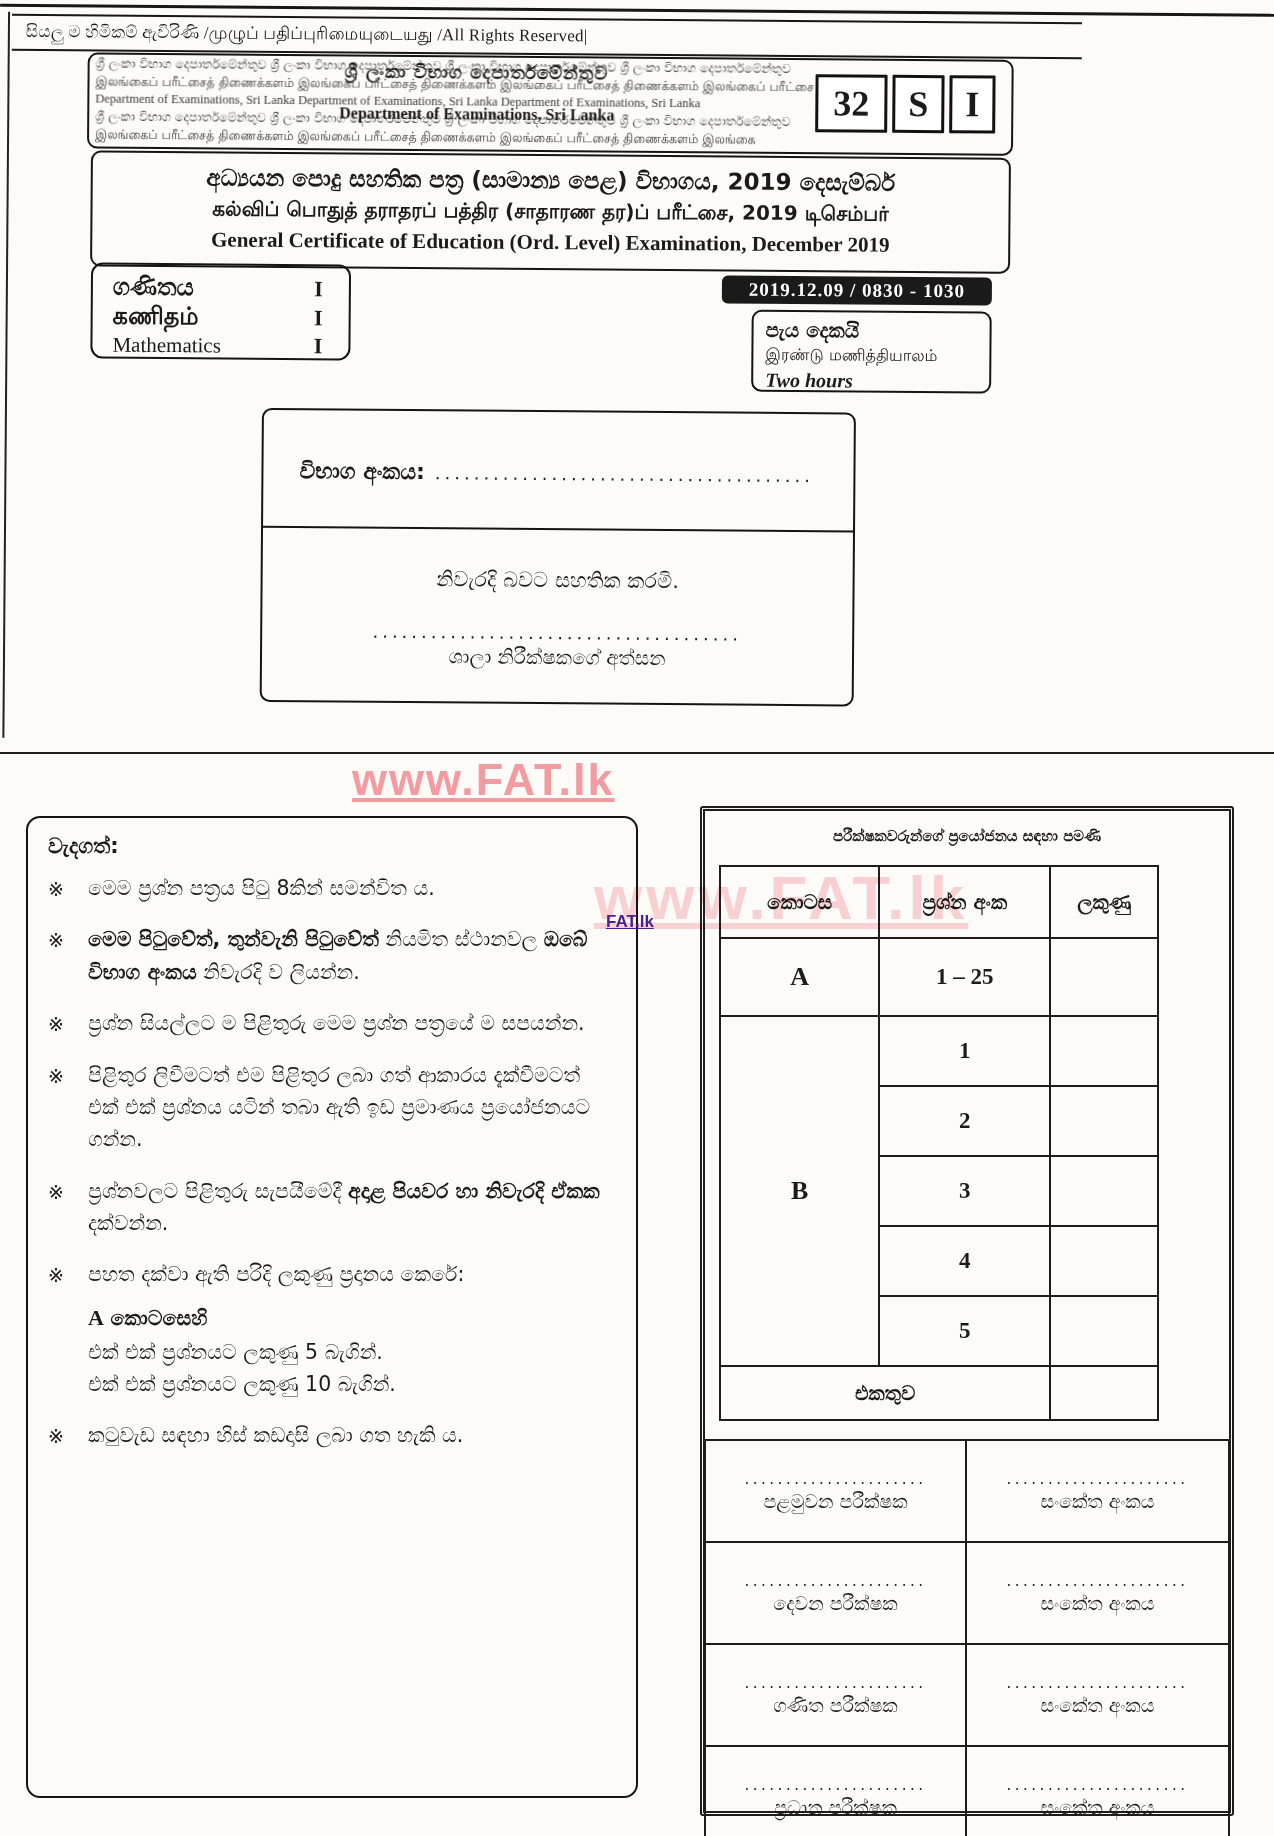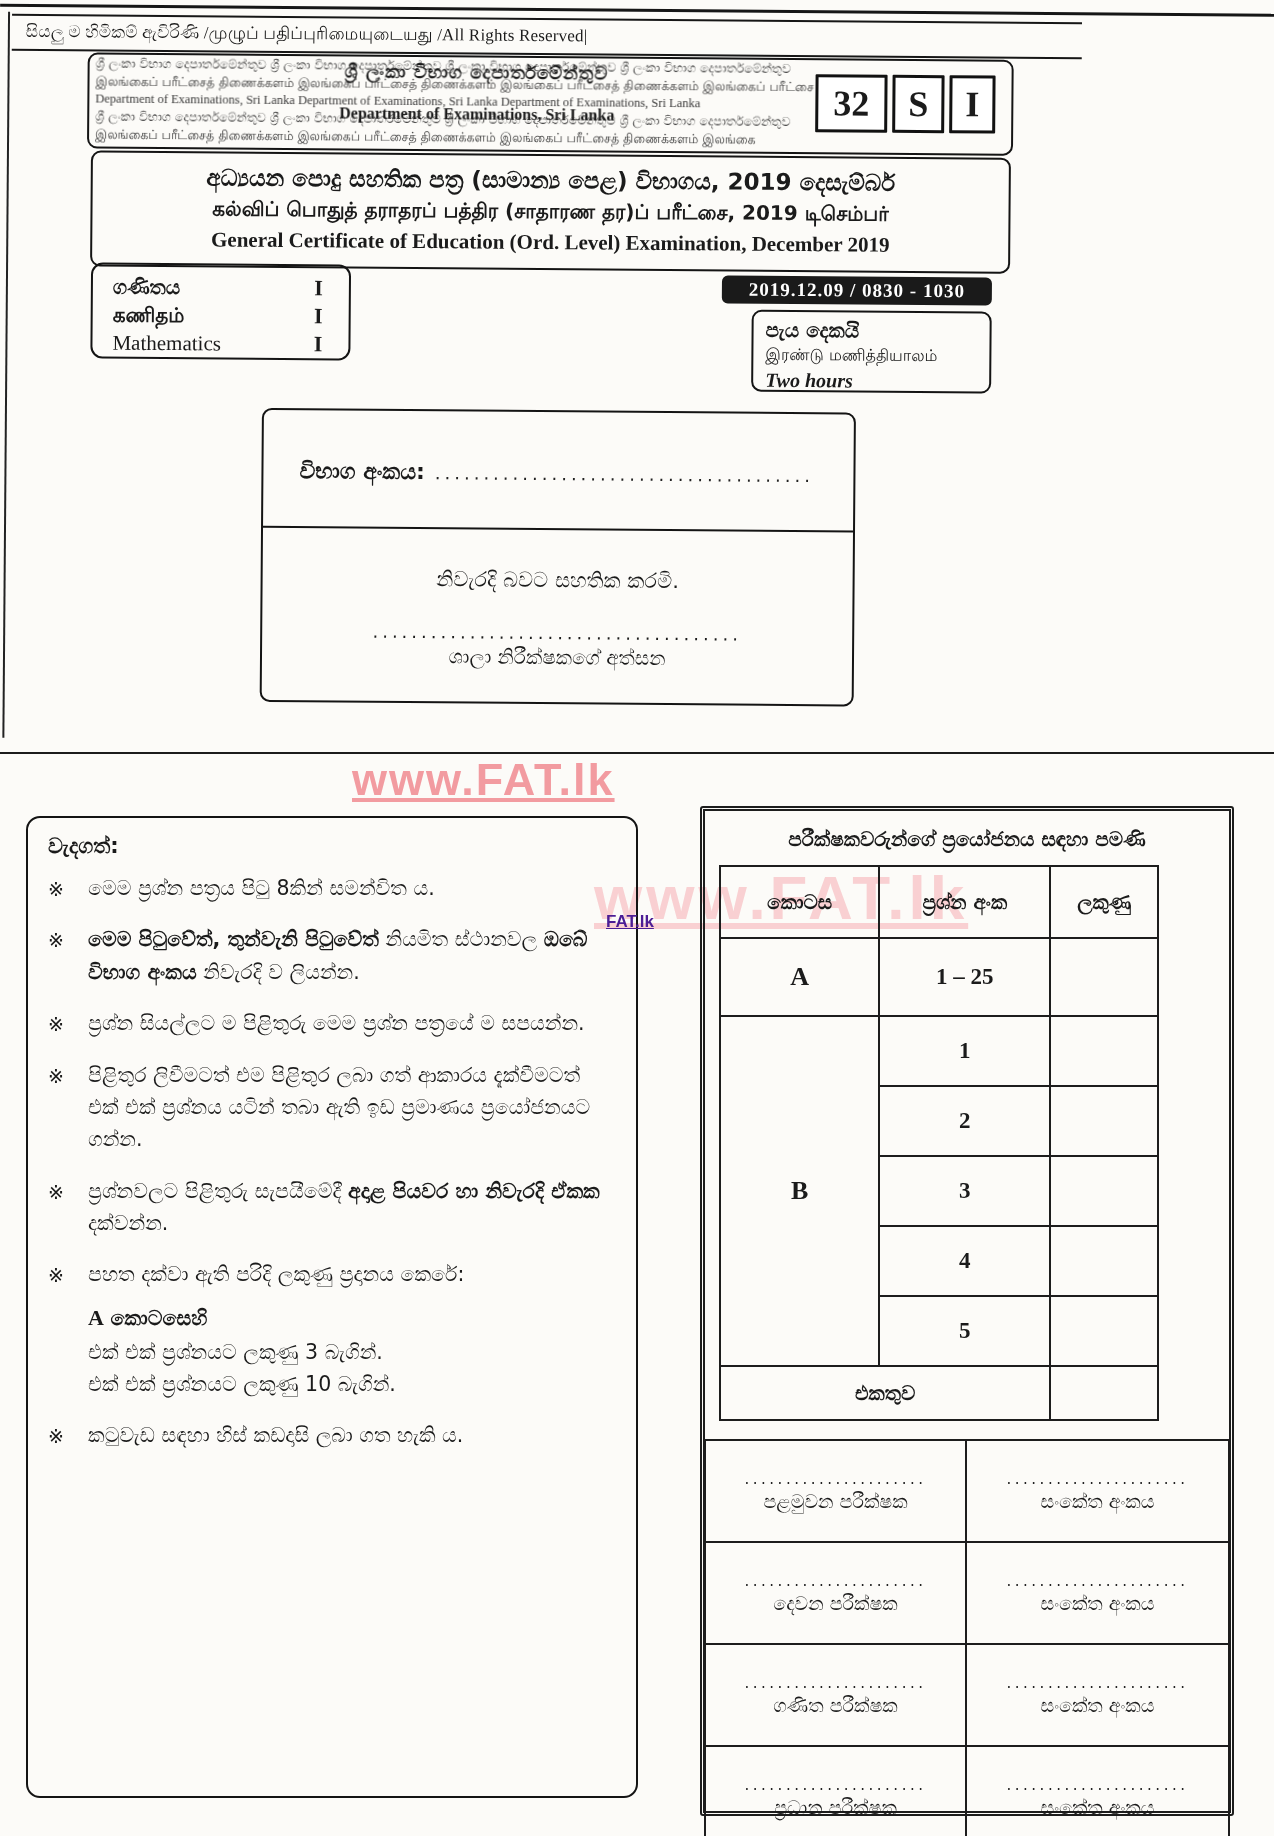--- a/index.html
+++ b/index.html
@@ -39,21 +39,21 @@
   #title-box{position:absolute;left:92px;top:150px;width:916px;height:104px;
     border:2.5px solid #141414;border-radius:10px;text-align:center;padding-top:8px;}
   #title-box .t-si{font-size:23px;font-weight:bold;line-height:32px;}
   #title-box .t-ta{font-size:20px;font-weight:bold;line-height:31px;}
   #title-box .t-en{font-size:21px;font-weight:bold;line-height:31px;}
 
   
   #subject-box{position:absolute;left:93px;top:262px;width:260px;height:96px;
     border:2.5px solid #141414;border-radius:12px;padding:8px 26px 0 20px;box-sizing:border-box;}
   .subj-row{display:flex;justify-content:space-between;align-items:baseline;line-height:28px;}
-  .subj-label{font-size:20px;font-weight:bold;}
+  .subj-label{font-size:24px;font-weight:bold;}
   .subj-label.en{font-family:"Liberation Serif",serif;font-size:21px;font-weight:normal;}
   .subj-num{font-family:"Liberation Serif",serif;font-weight:bold;font-size:22px;}
 
   
   #datetime-badge{position:absolute;left:724px;top:270px;width:270px;height:28px;
     background:#1a1a1a;color:#fff;border-radius:6px;display:flex;align-items:center;
     justify-content:center;font-family:"Liberation Serif",serif;font-weight:bold;
     font-size:19px;letter-spacing:1px;}
   #duration-box{position:absolute;left:754px;top:304px;width:240px;height:82px;
     border:2.5px solid #141414;border-radius:10px;padding:5px 12px;box-sizing:border-box;}
@@ -92,21 +92,21 @@
   .instr-item{display:flex;margin-bottom:19px;font-size:20.5px;line-height:1.58;}
   .bullet{width:40px;flex:0 0 40px;font-size:19px;padding-top:2px;}
   .itext{flex:1;padding-right:2px;}
   .scheme-line{margin-top:10px;}
   .scheme-part{font-family:"Liberation Serif",serif;font-weight:bold;font-size:22px;}
   .scheme-part-si{font-weight:bold;}
 
   
   #examiner-panel{position:absolute;left:700px;top:806px;width:534px;height:1010px;
     box-sizing:border-box;border:5px double #1d1d1d;border-radius:3px;z-index:2;}
-  #examiner-title{margin-top:16px;text-align:center;font-size:20px;font-weight:bold;}
+  #examiner-title{margin-top:16px;text-align:center;font-size:15px;font-weight:bold;}
   table{border-collapse:collapse;}
   #marks-table{position:absolute;left:14px;top:54px;width:440px;}
   #marks-table td,#marks-table th{border:2px solid #1d1d1d;text-align:center;
     font-weight:bold;padding:4px;}
   #marks-table .hdr{height:72px;font-size:20px;}
   #marks-table .rowA{height:78px;}
   #marks-table .rowB{height:70px;}
   #marks-table .rowT{height:54px;font-size:20px;}
   .part-letter{font-family:"Liberation Serif",serif;font-size:26px;font-weight:bold;}
   .qnum{font-family:"Liberation Serif",serif;font-size:23px;font-weight:bold;}
@@ -222,21 +222,21 @@
     <div class="instr-item">
       <span class="bullet">※</span>
       <span class="itext"><span>ප්‍රශ්නවලට පිළිතුරු සැපයීමේදී </span><span class="b">අදාළ පියවර හා නිවැරදි ඒකක</span><span> දක්වන්න.</span></span>
     </div>
 
     <div class="instr-item">
       <span class="bullet">※</span>
       <span class="itext">
         <span>පහත දක්වා ඇති පරිදි ලකුණු ප්‍රදානය කෙරේ:</span>
         <div class="scheme-line"><span class="scheme-part">A</span> <span class="scheme-part-si">කොටසෙහි</span></div>
-        <div>එක් එක් ප්‍රශ්නයට ලකුණු 3 බැගින්.</div>
+        <div>එක් එක් ප්‍රශ්නයට ලකුණු 5 බැගින්.</div>
         <div>එක් එක් ප්‍රශ්නයට ලකුණු 10 බැගින්.</div>
       </span>
     </div>
 
     <div class="instr-item">
       <span class="bullet">※</span>
       <span class="itext">කටුවැඩ සඳහා හිස් කඩදාසි ලබා ගත හැකි ය.</span>
     </div>
   </div>
 

